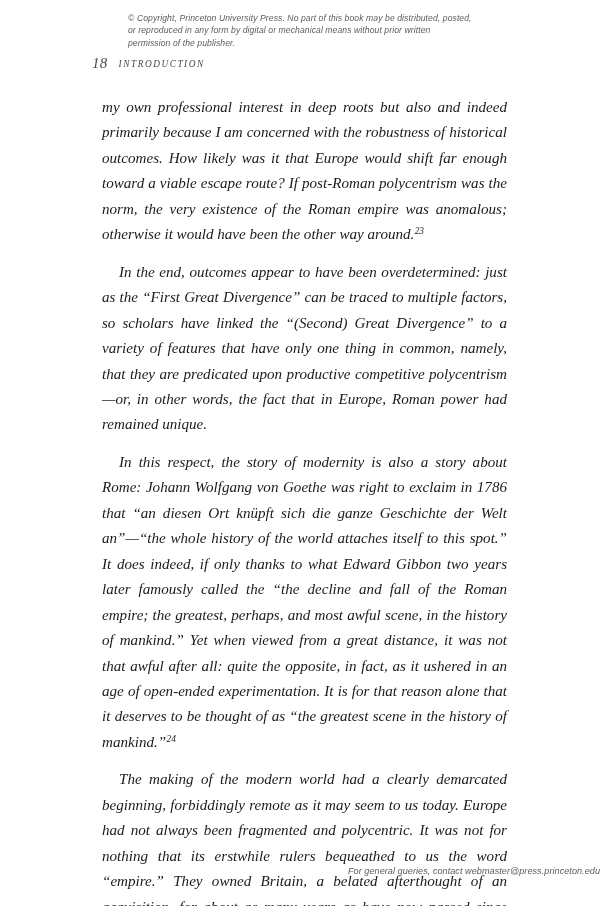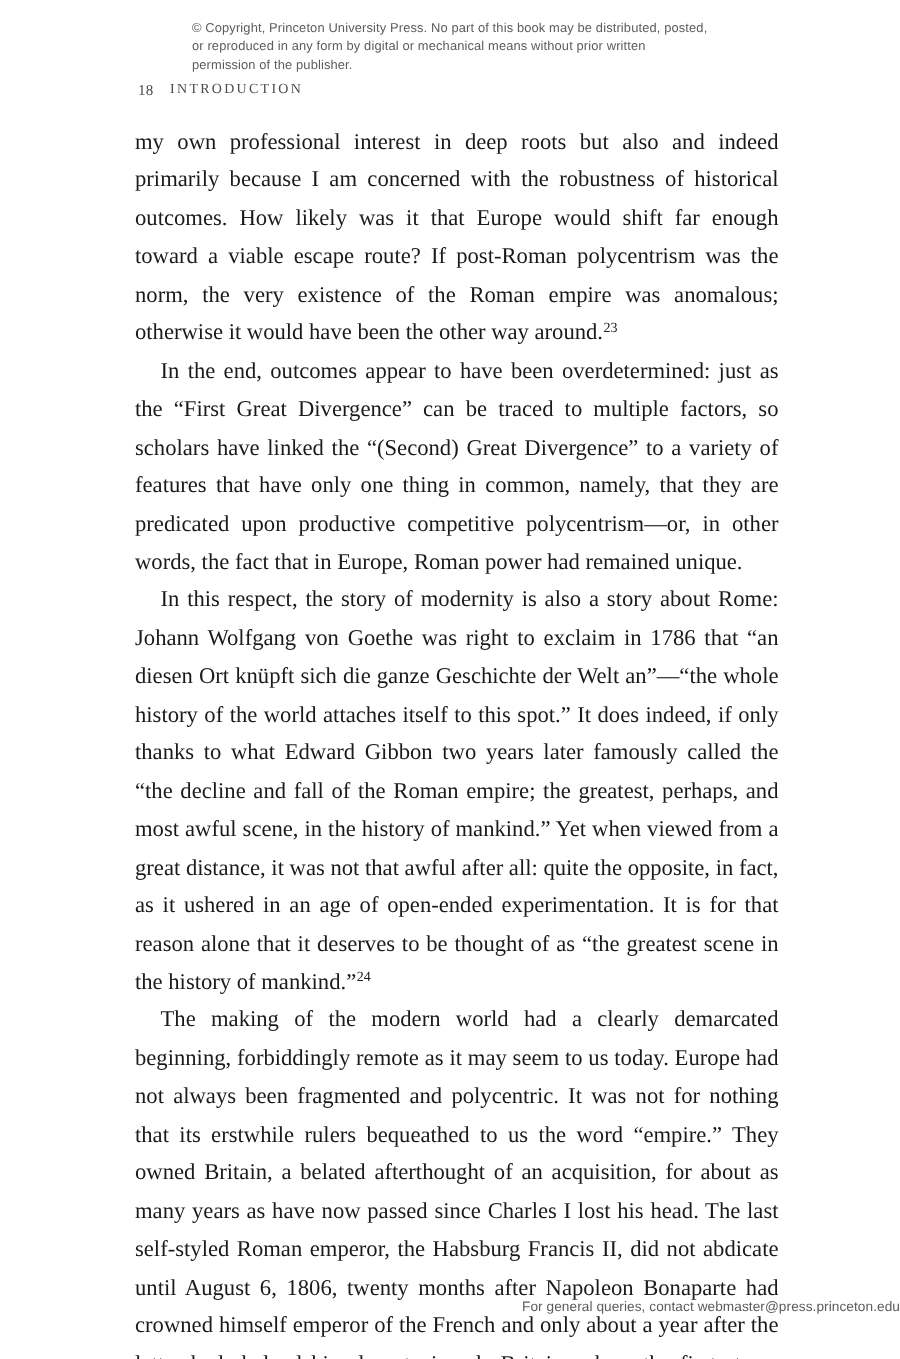--- a/index.html
+++ b/index.html
@@ -14,20 +14,21 @@
     font-family: "Liberation Serif", "DejaVu Serif", serif;
     color: #1a1a1a;
     overflow: hidden;
   }
 
   .page {
     position: absolute;
     inset: 0;
     width: 600px;
     height: 880px;
+    font-style: italic;
   }
 
   
   .copyright-notice {
     position: absolute;
     left: 128px;
     top: 12px;
     width: 345px;
     font-family: "Liberation Sans", "DejaVu Sans", sans-serif;
     font-size: 8.6px;
@@ -41,42 +42,42 @@
   .running-head {
     position: absolute;
     left: 92px;
     top: 54px;
     font-size: 9.6px;
     color: #4a4a4a;
     letter-spacing: 0.16em;
     white-space: nowrap;
   }
   .running-head .folio {
-    font-size: 10px;
+    font-size: 15px;
     letter-spacing: 0.02em;
     margin-right: 11px;
     position: relative;
     top: 1px;
     text-align: center;
   }
   .running-head .chapter-title {
     font-size: 9.3px;
     margin-top: 36px;
   }
 
   
   .text-block {
     position: absolute;
     left: 90px;
     top: 83px;
     width: 429px;
   }
 
   .para {
-    margin: 0;
+    margin: 12px;
     font-size: 15.1px;
     line-height: 25.45px;
     text-align: justify;
     text-justify: inter-word;
     -webkit-hyphens: none;
     hyphens: none;
     word-spacing: -0.002em;
   }
   .para.indent {
     text-indent: 17px;

